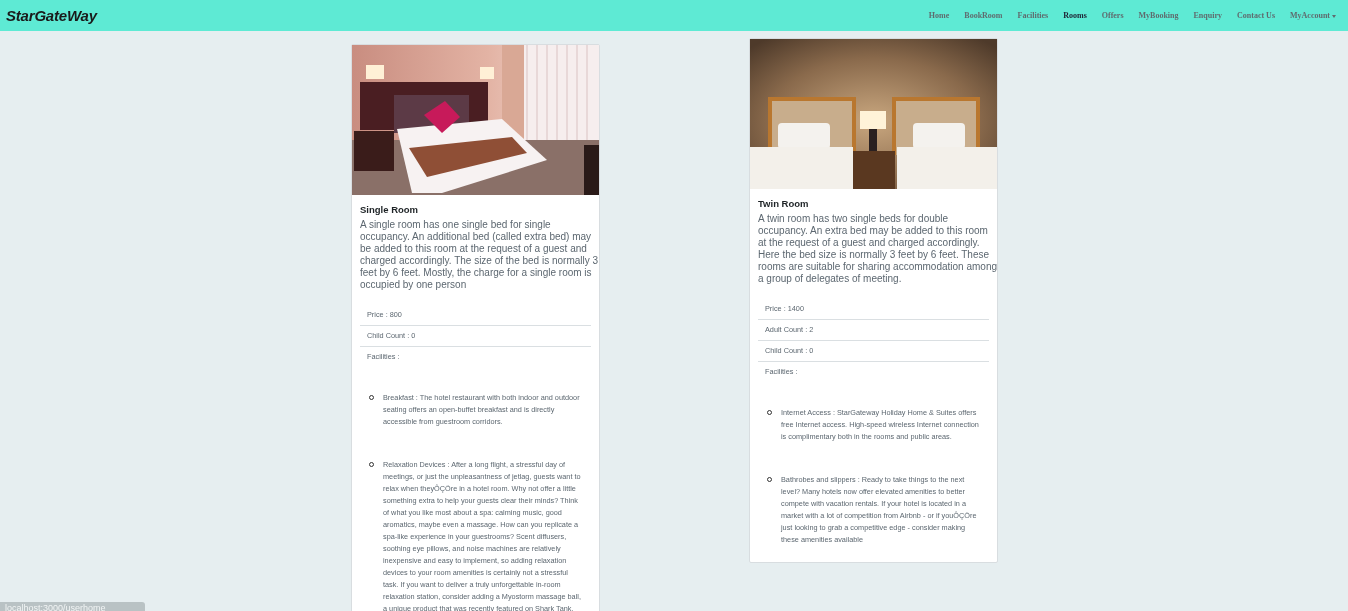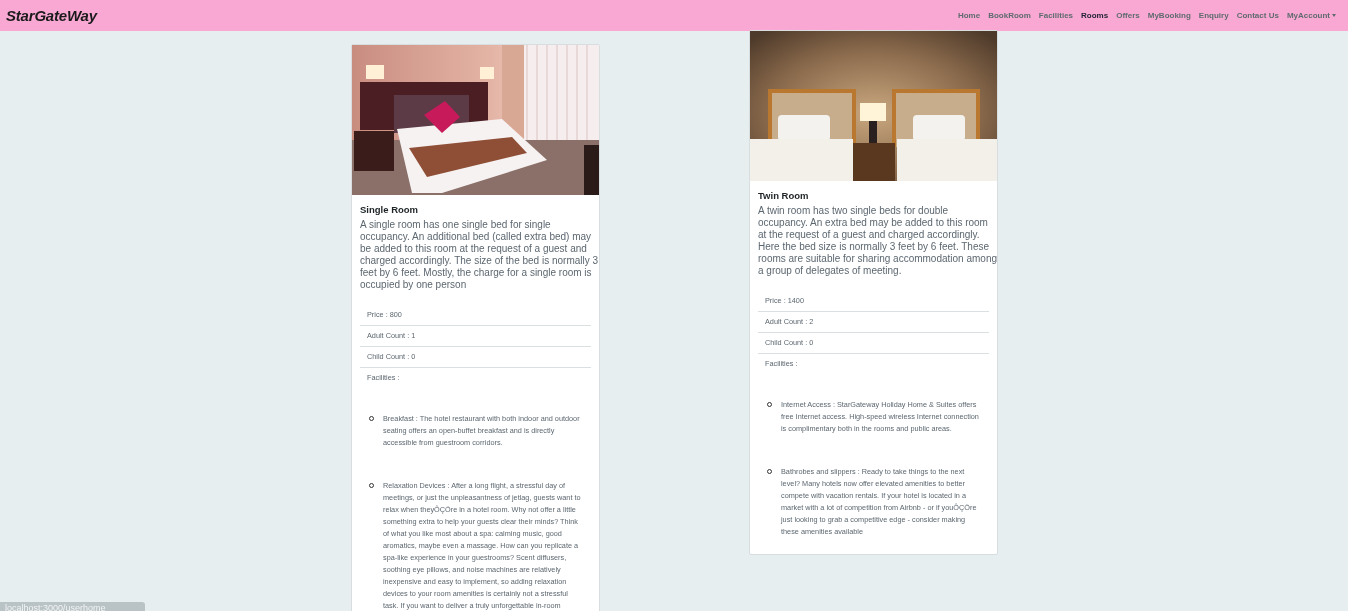--- a/index.html
+++ b/index.html
@@ -5,34 +5,34 @@
     * { box-sizing: border-box; margin: 0; padding: 0; }
     html, body { width: 1348px; height: 611px; overflow: hidden; }
     body {
       background: #e6eef0;
       font-family: "Liberation Sans", "DejaVu Sans", sans-serif;
       color: #495057;
       position: relative;
     }
     .navbar {
       height: 31px;
-      background: #f9a8d4;
+      background: #5eead4;
       display: flex;
       align-items: center;
       justify-content: space-between;
       padding: 0 8px 0 6px;
     }
     .brand {
       font-style: italic;
       font-weight: bold;
       font-size: 15px;
       color: #1a1a1a;
       letter-spacing: -0.2px;
     }
-    .nav { display: flex; align-items: center; gap: 0; }
+    .nav { display: flex; align-items: center; gap: 7px; font-family: Liberation Serif, serif; }
     .nav-link {
       font-size: 8px;
       font-weight: bold;
       color: #5f6b6e;
       padding: 0 4px;
       cursor: pointer;
       text-decoration: none;
     }
     .nav-link.active { color: #1f2133; }
     .caret {
@@ -163,33 +163,32 @@
       <polygon points="72,70 93,56 108,72 90,88" fill="#c71a5a"></polygon>
       <rect x="232" y="100" width="15" height="50" fill="#2a1a18"></rect>
     </svg>
   </div>
   <div class="card-body">
     <h5 class="card-title">Single Room</h5>
     <p class="card-text">A single room has one single bed for single occupancy. An additional bed (called extra bed) may be added to this room at the request of a guest and charged accordingly. The size of the bed is normally 3 feet by 6 feet. Mostly, the charge for a single room is occupied by one person</p>
   </div>
   <div class="list-group">
     <div class="list-item">Price : 800</div>
-    <div class="list-item">Adult Count : 1</div>
     <div class="list-item">Child Count : 0</div>
     <div class="list-item last">
       <span>Facilities :</span>
       <ul class="fac-list">
         <li><span class="bullet"></span><span>Breakfast : The hotel restaurant with both indoor and outdoor seating offers an open-buffet breakfast and is directly accessible from guestroom corridors.</span></li>
         <li><span class="bullet"></span><span>Relaxation Devices : After a long flight, a stressful day of meetings, or just the unpleasantness of jetlag, guests want to relax when theyÔÇÖre in a hotel room. Why not offer a little something extra to help your guests clear their minds? Think of what you like most about a spa: calming music, good aromatics, maybe even a massage. How can you replicate a spa-like experience in your guestrooms? Scent diffusers, soothing eye pillows, and noise machines are relatively inexpensive and easy to implement, so adding relaxation devices to your room amenities is certainly not a stressful task. If you want to deliver a truly unforgettable in-room relaxation station, consider adding a Myostorm massage ball, a unique product that was recently featured on Shark Tank. Other massage options include a foot massager or a neck massager, like these from Homedics.</span></li>
       </ul>
     </div>
   </div>
 </div>
 
-<div class="card" style="left:749px; top:30px; padding-bottom:10px;">
+<div class="card" style="left:749px; top:38px; padding-bottom:10px;">
   <div class="card-img">
     <svg width="247" height="150" viewBox="0 0 247 150">
       <defs>
         <radialGradient id="wallB" cx="0.5" cy="0.55" r="0.7">
           <stop offset="0" stop-color="#c9a77f"></stop>
           <stop offset="0.6" stop-color="#8a6a4c"></stop>
           <stop offset="1" stop-color="#4e3a2a"></stop>
         </radialGradient>
       </defs>
       <rect width="247" height="150" fill="url(#wallB)"></rect>

